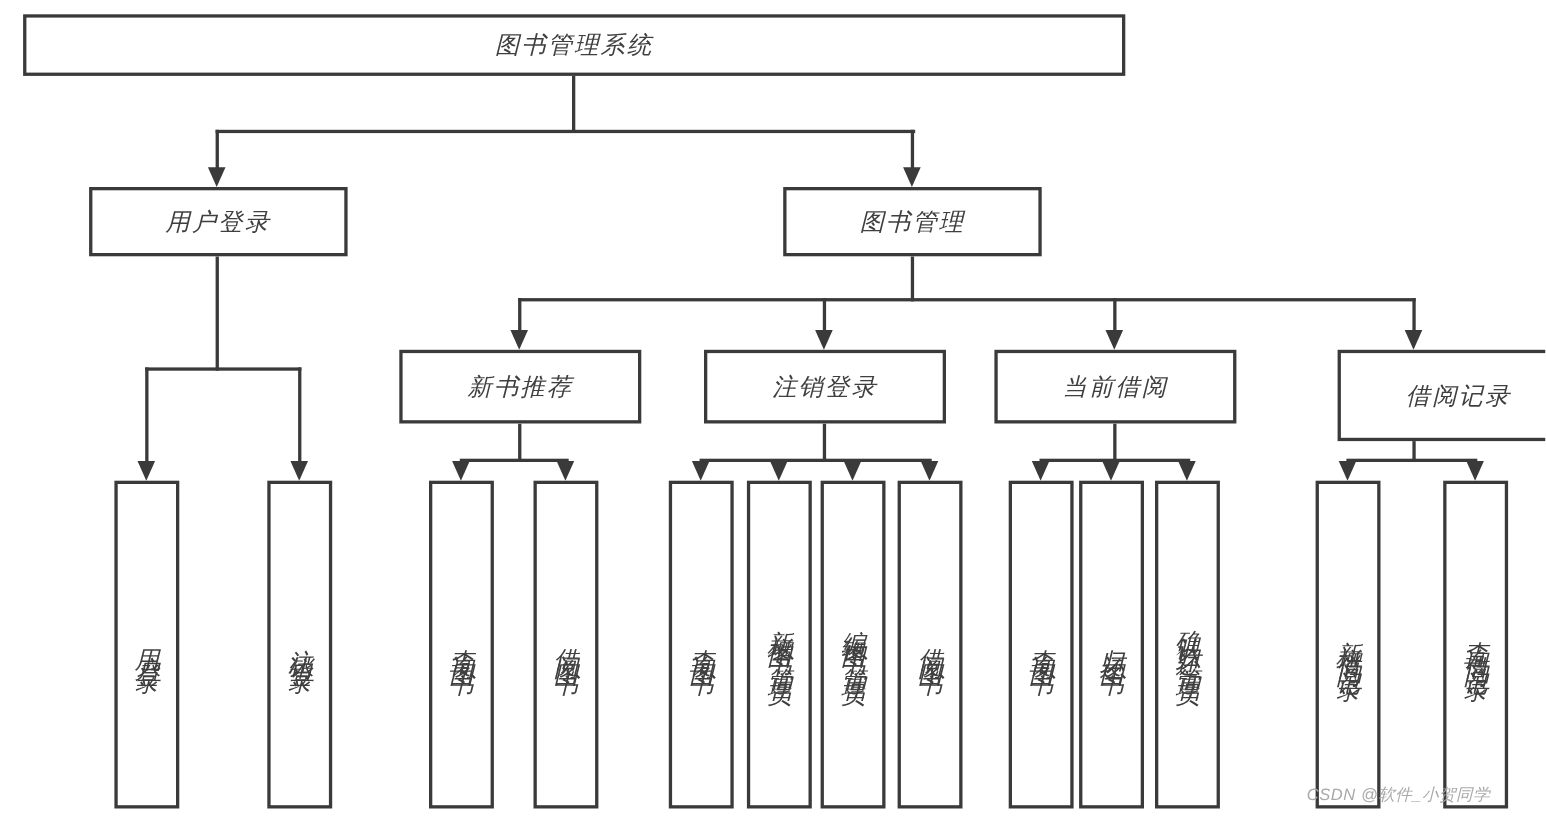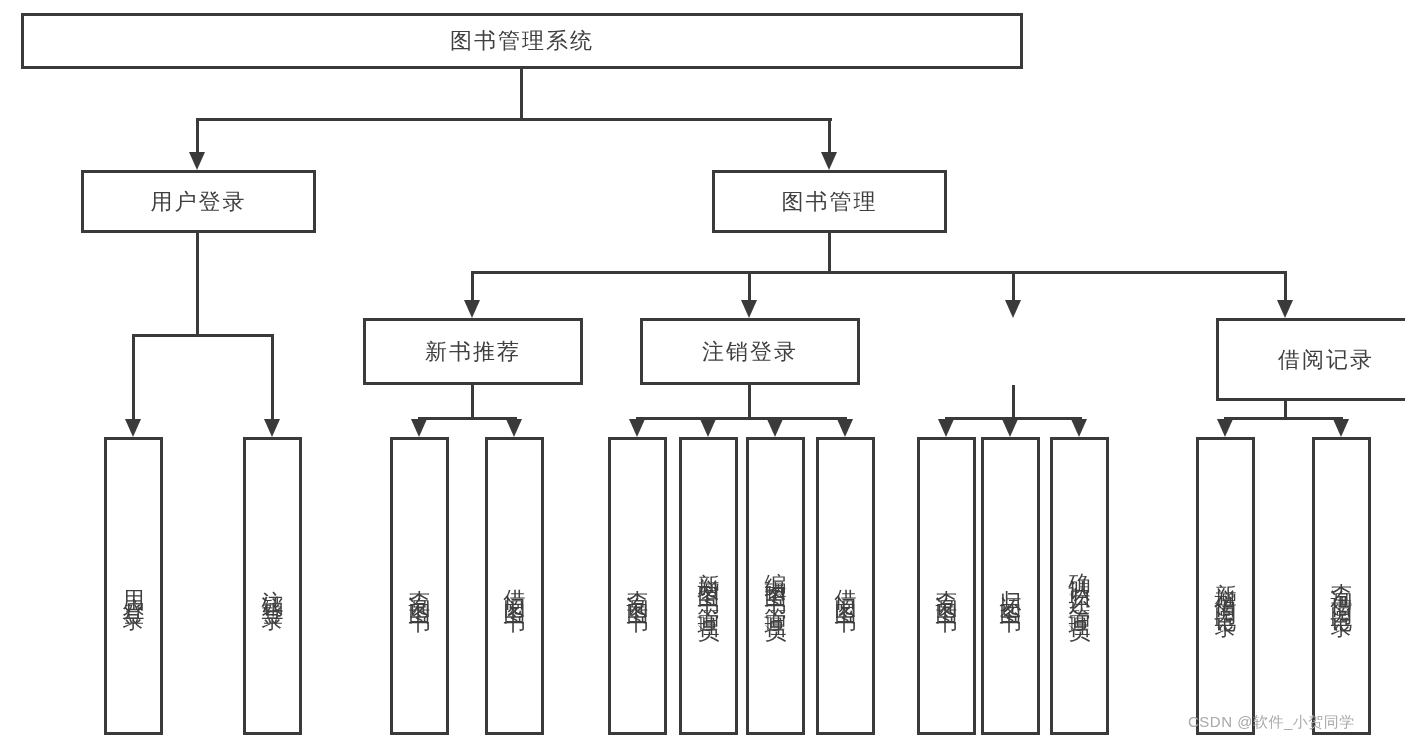--- a/index.html
+++ b/index.html
@@ -8,20 +8,21 @@
     --wm:#a9a9a9;
   }
   html,body{margin:0;padding:0;background:#fff;}
   .canvas{
     position:relative;
     width:1405px;height:747px;
     background:#fff;
     font-family:"Liberation Sans","DejaVu Sans",sans-serif;
     color:var(--text);
     overflow:hidden;
+    font-style:italic;
   }
   .box{
     position:absolute;
     box-sizing:border-box;
     border:3px solid var(--line);
     background:#fff;
     display:flex;
     align-items:center;
     justify-content:center;
   }
@@ -123,20 +124,23 @@
   <div class="box h" style="left:712px;top:170px;width:235px;height:63px">
     <span>图书管理</span>
   </div>
 
   <div class="box h" style="left:363px;top:318px;width:220px;height:67px">
     <span>新书推荐</span>
   </div>
   <div class="box h" style="left:640px;top:318px;width:220px;height:67px">
     <span>注销登录</span>
   </div>
+  <div class="box h" style="left:904px;top:318px;width:220px;height:67px">
+    <span>当前借阅</span>
+  </div>
   <div class="box h" style="left:1216px;top:318px;width:220px;height:83px">
     <span>借阅记录</span>
   </div>
 
   <div class="box v" style="left:104px;top:437px;width:59px;height:298px">
     <span>用户登录</span>
   </div>
   <div class="box v" style="left:243px;top:437px;width:59px;height:298px">
     <span>注销登录</span>
   </div>

